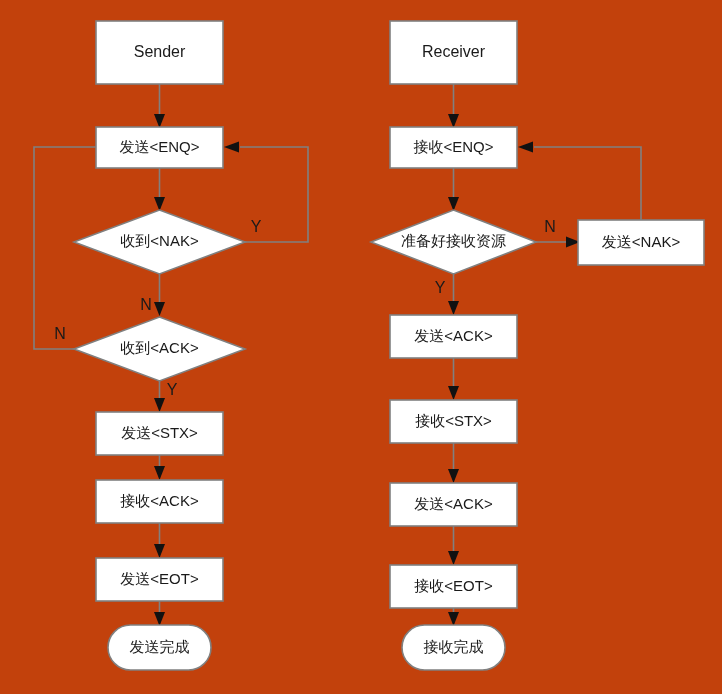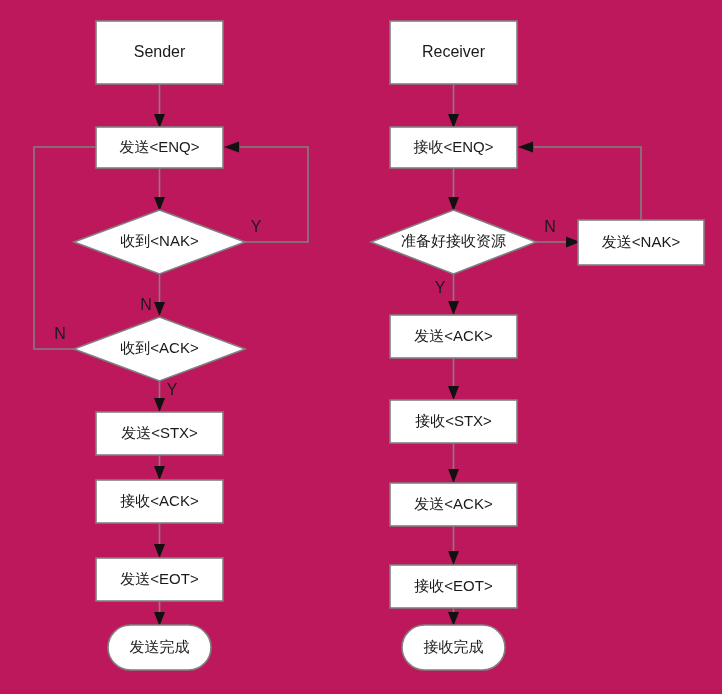--- a/index.html
+++ b/index.html
@@ -7,21 +7,21 @@
     padding: 0;
     background: #ffffff;
   }
   body {
     font-family: "Liberation Sans", "DejaVu Sans", sans-serif;
   }
   #canvas-wrap {
     position: relative;
     width: 722px;
     height: 694px;
-    background: #be185d;
+    background: #c2410c;
     overflow: hidden;
   }
   svg#flow {
     position: absolute;
     top: 0;
     left: 0;
     width: 722px;
     height: 694px;
     display: block;
   }

